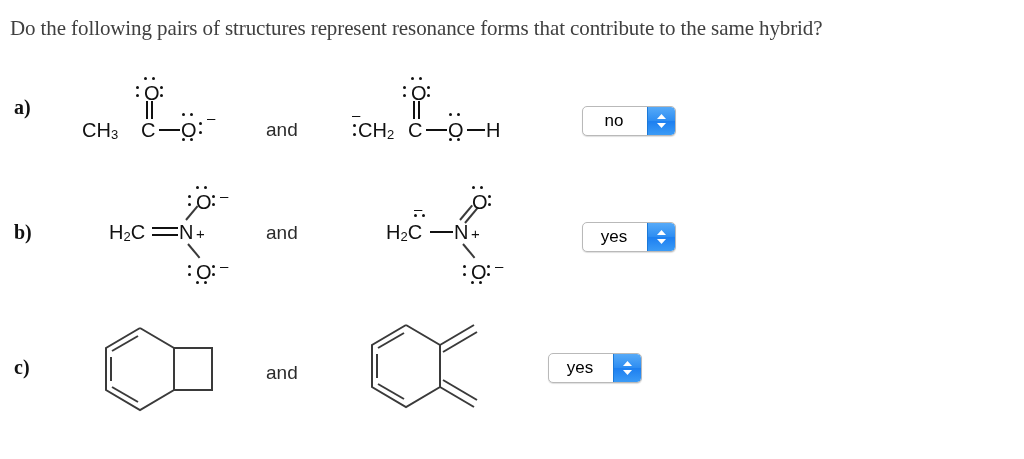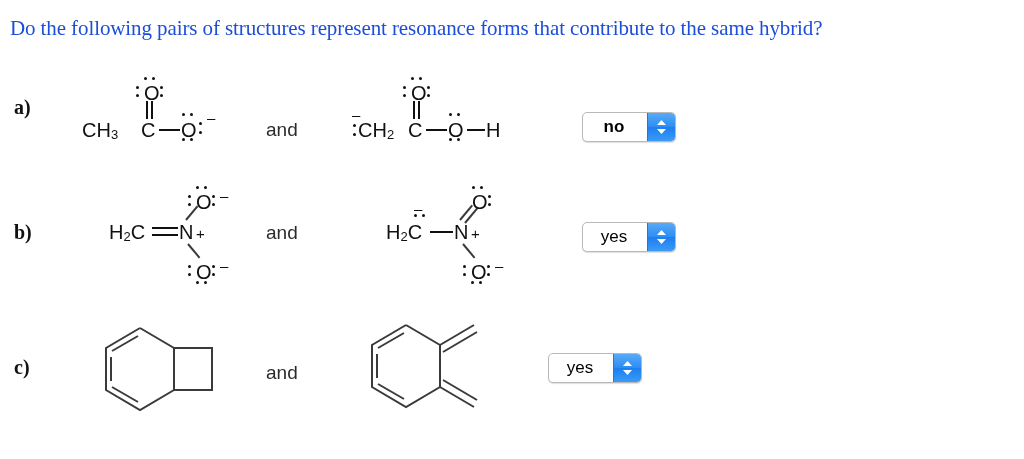--- a/index.html
+++ b/index.html
@@ -13,21 +13,21 @@
     position: relative;
     font-family: "Liberation Serif", serif;
     overflow: hidden;
   }
   #question-text {
     position: absolute;
     left: 10px;
     top: 16px;
     font-family: "Liberation Serif", serif;
     font-size: 21px;
-    color: #1d4ed8;
+    color: #404040;
     white-space: nowrap;
     letter-spacing: -0.1px;
   }
   .row-label {
     position: absolute;
     font-family: "Liberation Serif", serif;
     font-weight: bold;
     font-size: 20px;
     color: #111;
   }
@@ -174,21 +174,21 @@
   <div class="atom atom-lg" style="left:448px; top:120px;">O</div>
   <div class="dot" style="left:449px; top:113px;"></div>
   <div class="dot" style="left:457px; top:113px;"></div>
   <div class="dot" style="left:449px; top:138px;"></div>
   <div class="dot" style="left:457px; top:138px;"></div>
 
   <div class="bond" style="left:467px; top:129px; width:18px; height:2px;"></div>
   <div class="atom atom-lg" style="left:486px; top:120px;">H</div>
 </div>
 
-<div class="dropdown" style="left:582px; top:112px;font-weight:bold;">
+<div class="dropdown" style="left:582px; top:106px;">
   <div class="dd-value">no</div>
   <div class="dd-arrow">
     <svg width="13" height="18" viewBox="0 0 13 18" aria-hidden="true">
       <polygon points="6.5,2 11,7 2,7" fill="#ffffff"></polygon>
       <polygon points="6.5,16 11,11 2,11" fill="#ffffff"></polygon>
     </svg>
   </div>
 </div>
 
 <div class="row-label" style="left:14px; top:221px;">b)</div>

